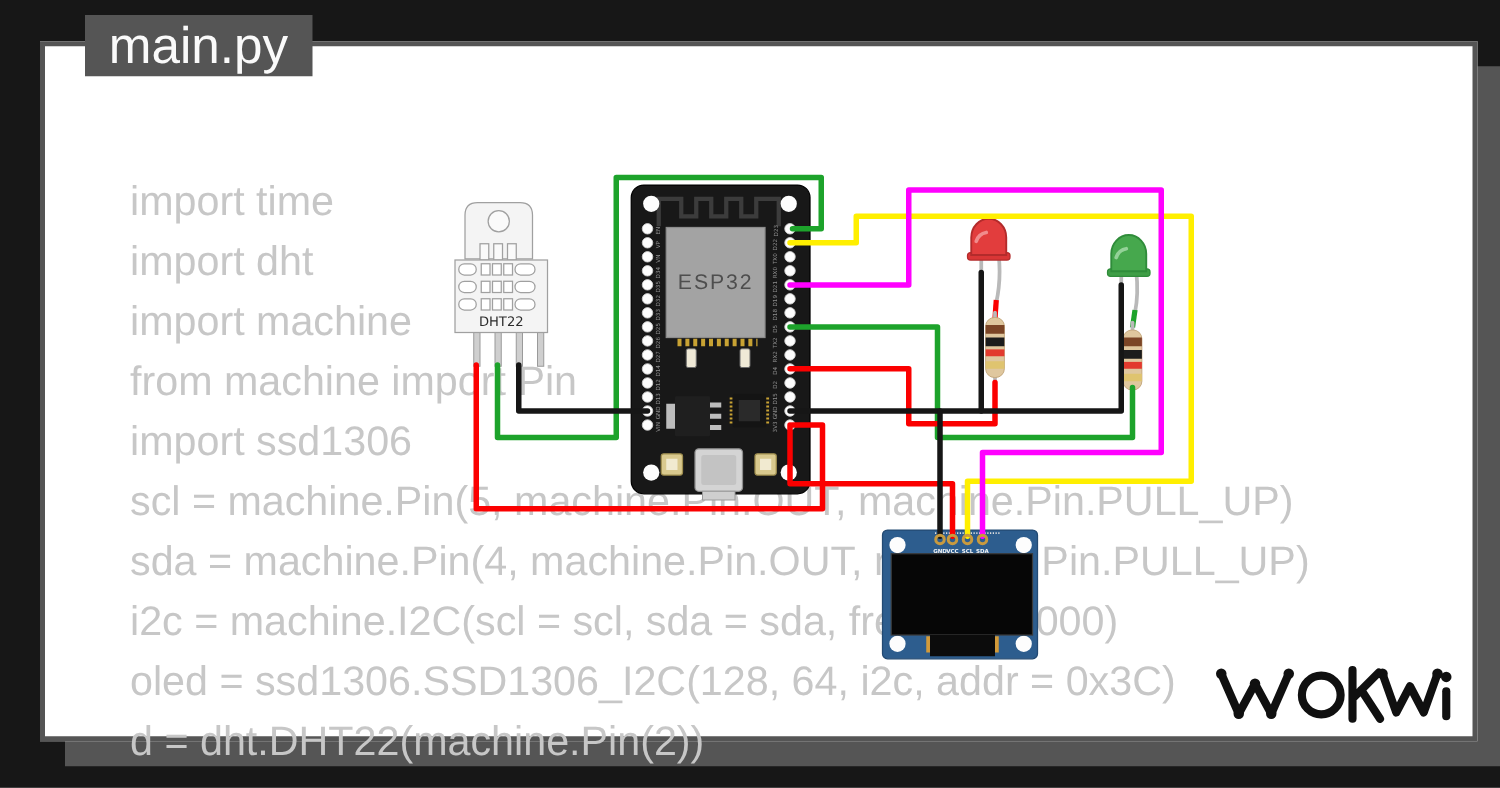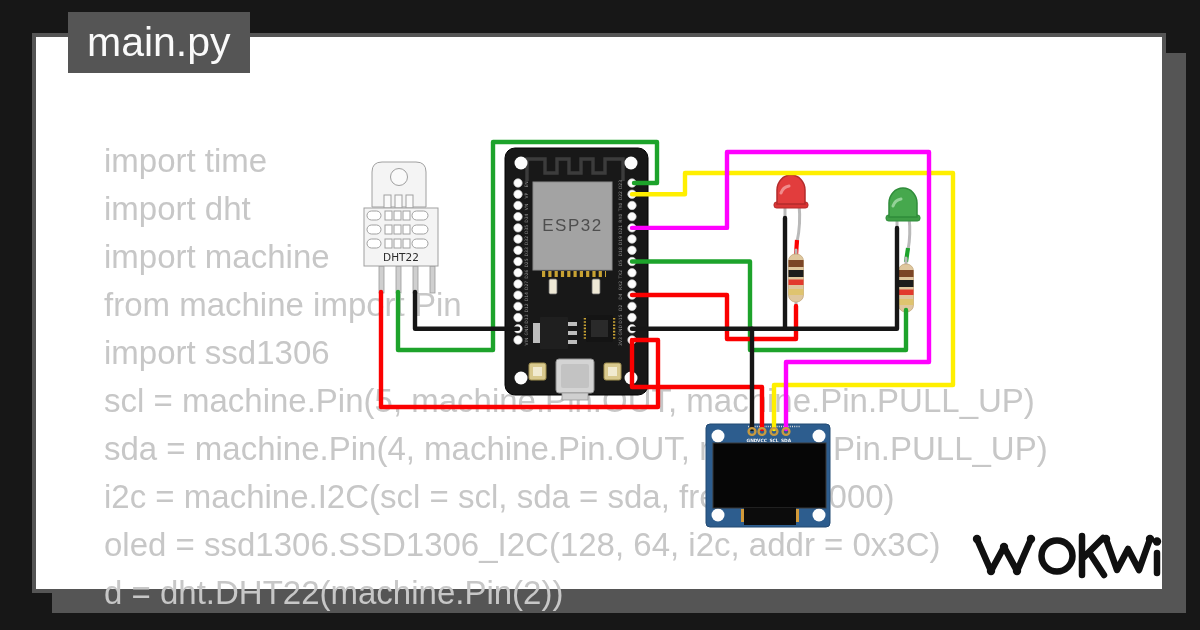--- a/index.html
+++ b/index.html
@@ -1,22 +1,22 @@
 <!DOCTYPE html>
 <html><head>
 <meta charset="utf-8">
 <style>
   html,body{margin:0;padding:0;background:#171717;}
   .stage{position:relative;width:1200px;height:630px;background:#171717;overflow:hidden;
          font-family:"Liberation Sans",sans-serif;}
   .card{position:absolute;left:32px;top:33px;width:1126px;height:552px;background:#ffffff;
-        border:4px solid #555555;box-shadow:20px 20px 0 0 #555555;}
+        border:4px solid #555555;box-shadow:20px 20px 0 0 #555555;padding-left:16px;}
   .code-block{position:absolute;left:68px;top:100px;color:#c7c7c7;font-size:33px;line-height:48px;
         white-space:pre;font-family:"Liberation Sans",sans-serif;}
-  .file-tab{position:absolute;left:68px;top:12px;height:61px;background:#555555;padding:0 19px;
+  .file-tab{position:absolute;left:68px;top:12px;height:49px;background:#555555;padding:0 19px;
         display:flex;align-items:center;}
   .file-tab span{color:#fafafa;font-size:41px;}
   .circuit{position:absolute;left:0;top:0;pointer-events:none;}
   .wire{fill:none;stroke-width:4.4;stroke-linejoin:round;stroke-linecap:round;}
   .pin-label{font-family:"DejaVu Sans",sans-serif;font-size:4.5px;fill:#8f8f8f;}
   .oled-pin-label{font-family:"DejaVu Sans",sans-serif;font-size:4.4px;font-weight:bold;fill:#f5f5f5;}
   .esp-label{font-family:"Liberation Sans",sans-serif;font-size:17px;fill:#4e4e4e;letter-spacing:1.5px;}
   .dht-label{font-family:"DejaVu Sans",sans-serif;font-size:10.5px;fill:#2b2b2b;}
   .lead{stroke:#b9b9b9;stroke-width:3;fill:none;stroke-linecap:round;}
 </style>

